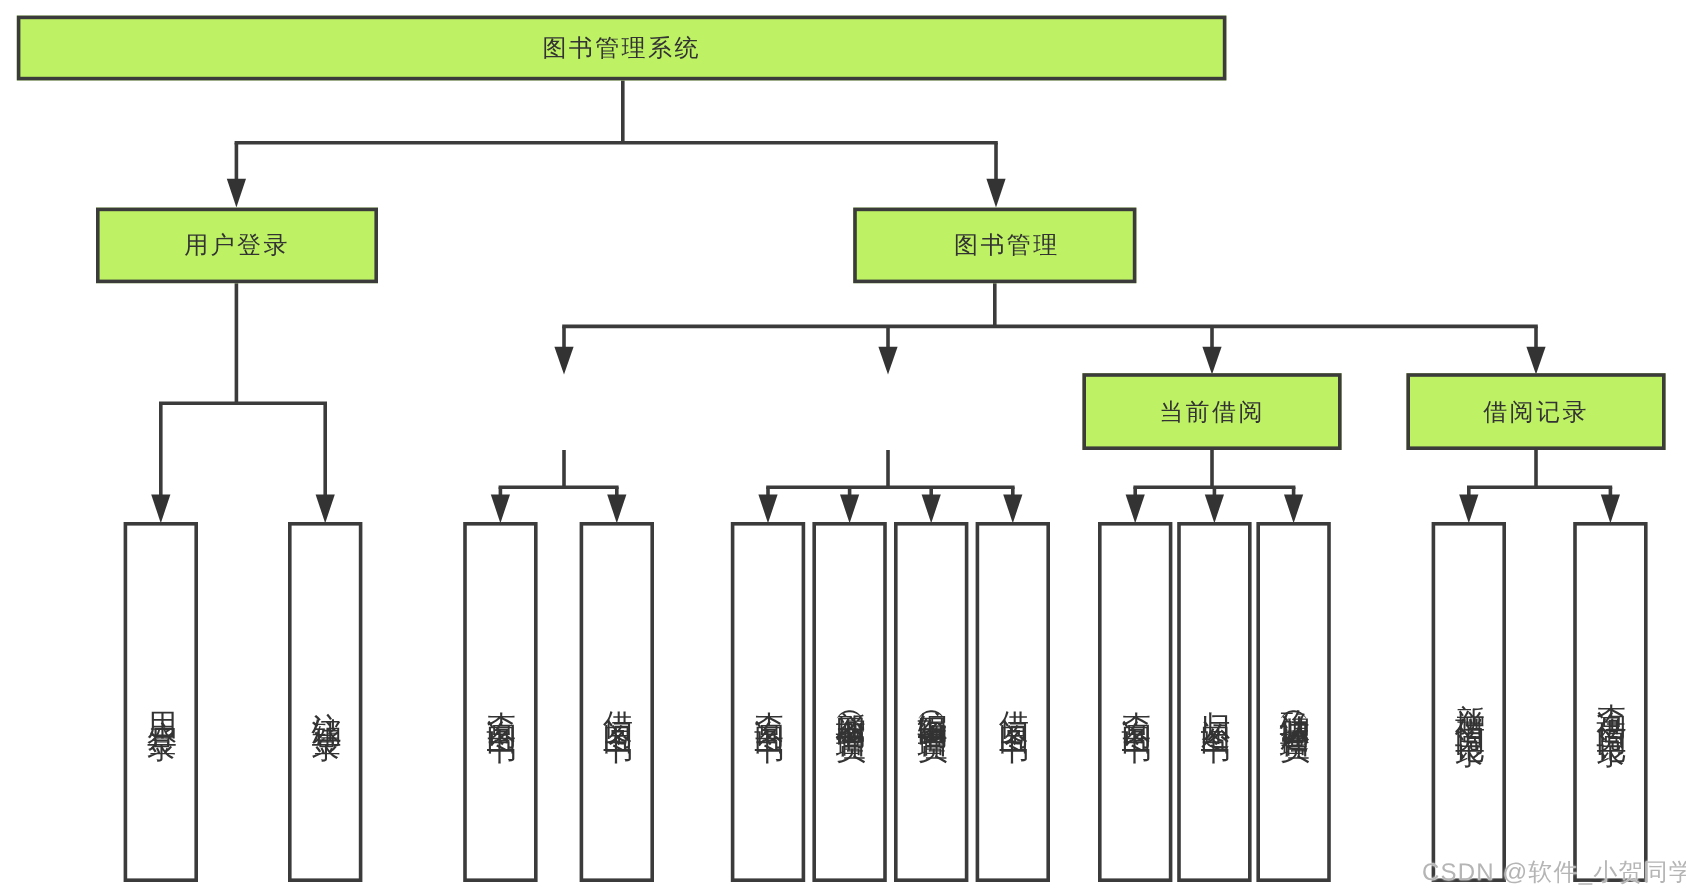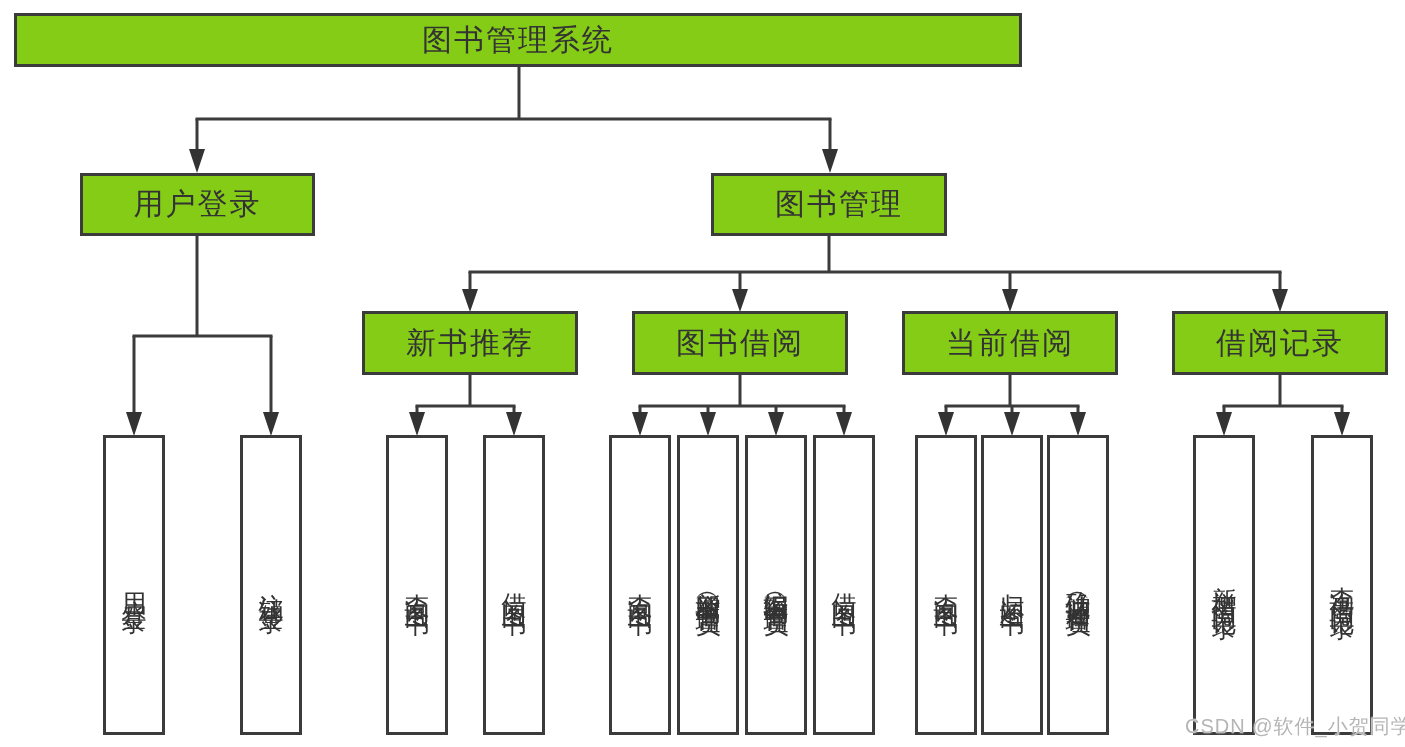--- a/index.html
+++ b/index.html
@@ -1,23 +1,23 @@
 <!DOCTYPE html>
 <html><head>
 <meta charset="utf-8">
 <style>
   html,body{margin:0;padding:0;background:#fff;}
   body{font-family:"Liberation Sans","DejaVu Sans",sans-serif;}
   #stage{position:relative;width:1405px;height:747px;background:#fff;overflow:hidden;}
   #connectors{position:absolute;left:0;top:0;width:1405px;height:747px;}
 
   .node{
-    position:absolute;box-sizing:border-box;background:#84cc16;
+    position:absolute;box-sizing:border-box;background:#bef264;
     border:3px solid #3b3b3b;display:flex;align-items:center;justify-content:center;
-    color:#333;font-size:30px;letter-spacing:2px;white-space:nowrap;
+    color:#333;font-size:20px;letter-spacing:2px;white-space:nowrap;
   }
   .node.root{left:14px;top:13px;width:1008px;height:54px;}
   .node.l2a{left:80px;top:173px;width:235px;height:63px;}
   .node.l2b{left:711px;top:173px;width:236px;height:63px;padding-left:20px;}
   .node.l3{top:311px;width:216px;height:64px;}
   .node.l3.p1{left:362px;}
   .node.l3.p2{left:632px;}
   .node.l3.p3{left:902px;}
   .node.l3.p4{left:1172px;}
 
@@ -120,22 +120,20 @@
       <polygon points="1216,412 1232,412 1224,436"></polygon>
       <polygon points="1334,412 1350,412 1342,436"></polygon>
     </g>
   </svg>
 
   <div class="node root">图书管理系统</div>
 
   <div class="node l2a">用户登录</div>
   <div class="node l2b">图书管理</div>
 
-  <div class="node l3 p1">新书推荐</div>
-  <div class="node l3 p2">图书借阅</div>
   <div class="node l3 p3">当前借阅</div>
   <div class="node l3 p4">借阅记录</div>
 
   <div class="leaf" style="left:103px;">
     <span>用户登录</span>
   </div>
   <div class="leaf" style="left:240px;">
     <span>注销登录</span>
   </div>
 

